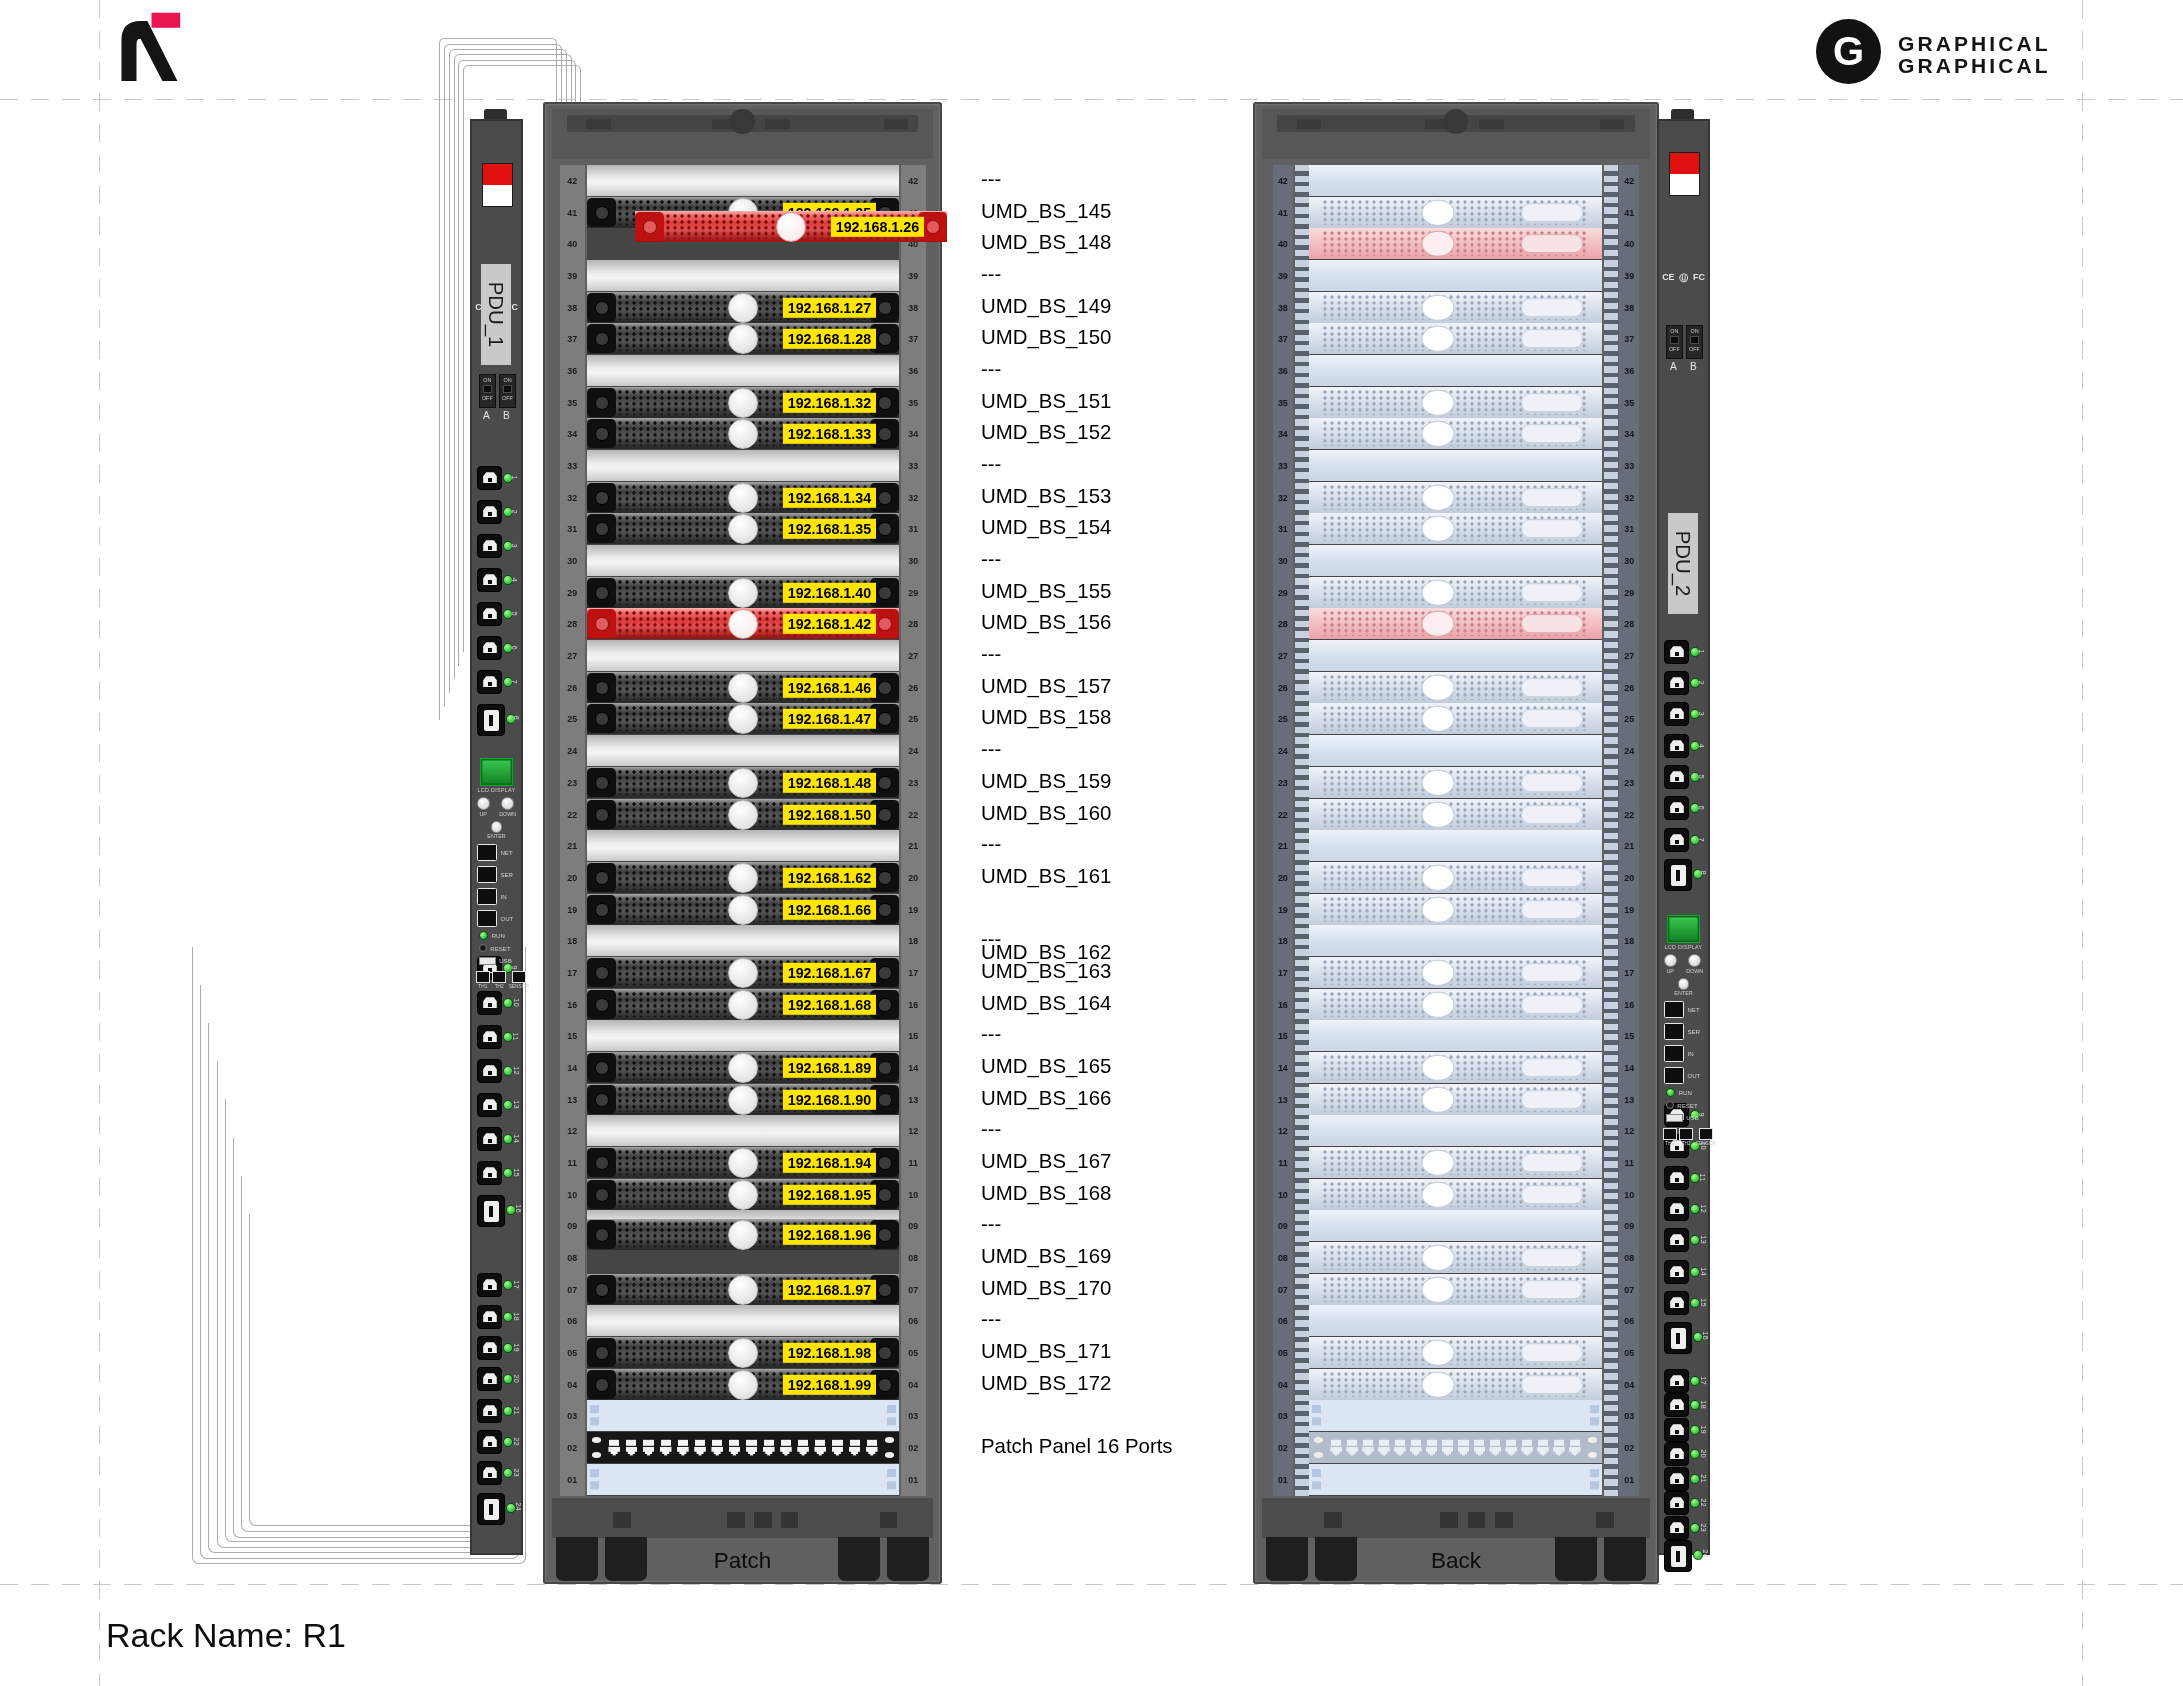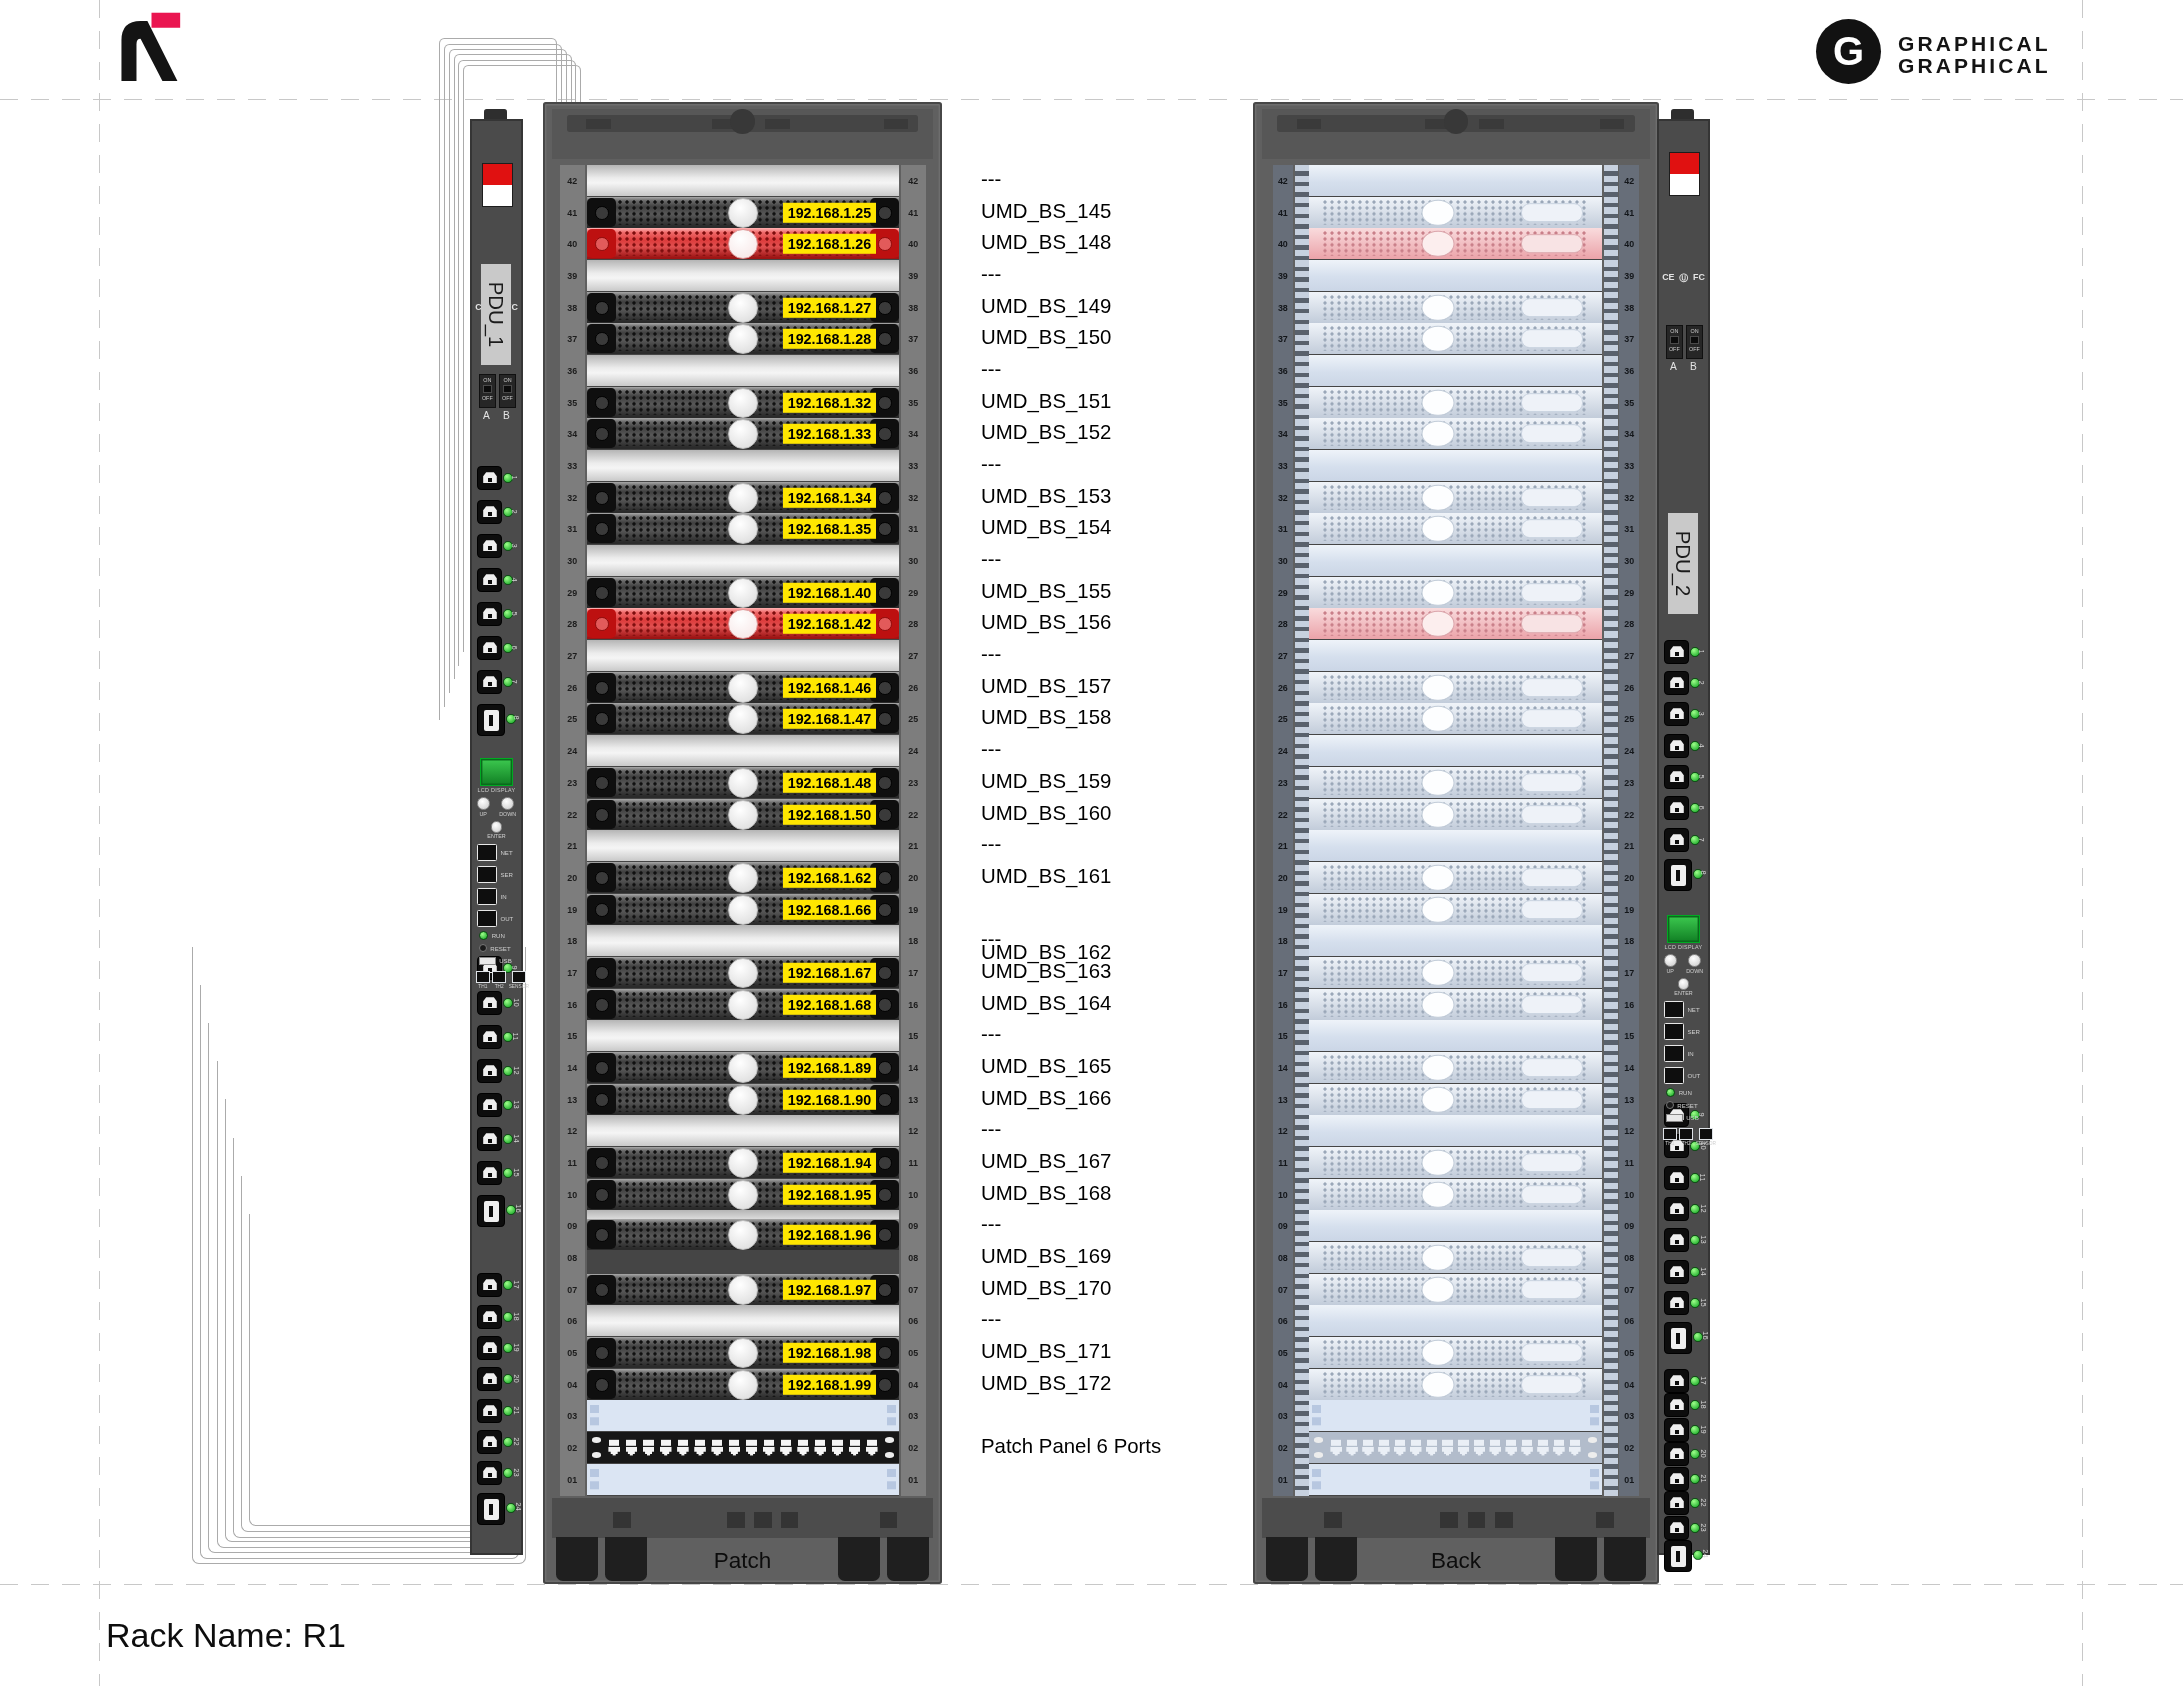--- a/index.html
+++ b/index.html
@@ -480,21 +480,21 @@
         <div class="unit u-server" style="top: 32px;">
           <div class="ear l">
             <i></i>
           </div>
           <div class="ear r">
             <i></i>
           </div>
           <div class="knob"></div>
           <div class="ip">192.168.1.25</div>
         </div>
-        <div class="unit u-server u-alarm" style="top: 63px;">
+        <div class="unit u-server u-alarm" style="top: 46px; margin-left: 48px;">
           <div class="ear l">
             <i></i>
           </div>
           <div class="ear r">
             <i></i>
           </div>
           <div class="knob"></div>
           <div class="ip">192.168.1.26</div>
         </div>
         <div class="unit u-empty" style="top: 95px;"></div>
@@ -871,21 +871,21 @@
       <div class="dev-label" style="top: 919px;">UMD_BS_166</div>
       <div class="dev-label" style="top: 950px;">---</div>
       <div class="dev-label" style="top: 982px;">UMD_BS_167</div>
       <div class="dev-label" style="top: 1014px;">UMD_BS_168</div>
       <div class="dev-label" style="top: 1045px;">---</div>
       <div class="dev-label" style="top: 1077px;">UMD_BS_169</div>
       <div class="dev-label" style="top: 1109px;">UMD_BS_170</div>
       <div class="dev-label" style="top: 1140px;">---</div>
       <div class="dev-label" style="top: 1172px;">UMD_BS_171</div>
       <div class="dev-label" style="top: 1204px;">UMD_BS_172</div>
-      <div class="dev-label" style="top: 1267px;">Patch Panel 6 Ports</div>
+      <div class="dev-label" style="top: 1267px;">Patch Panel 16 Ports</div>
     </div>
 
   <div class="rack" id="rackBack" style="left:1253px;width:402px">
     <div class="rack-cap">
       <div class="cap-bar"></div>
       <div class="cap-sq" style="left:9%"></div>
       <div class="cap-sq" style="left:42%"></div>
       <div class="cap-sq" style="left:56%"></div>
       <div class="cap-sq" style="left:87%"></div>
       <div class="cap-knob"></div>

